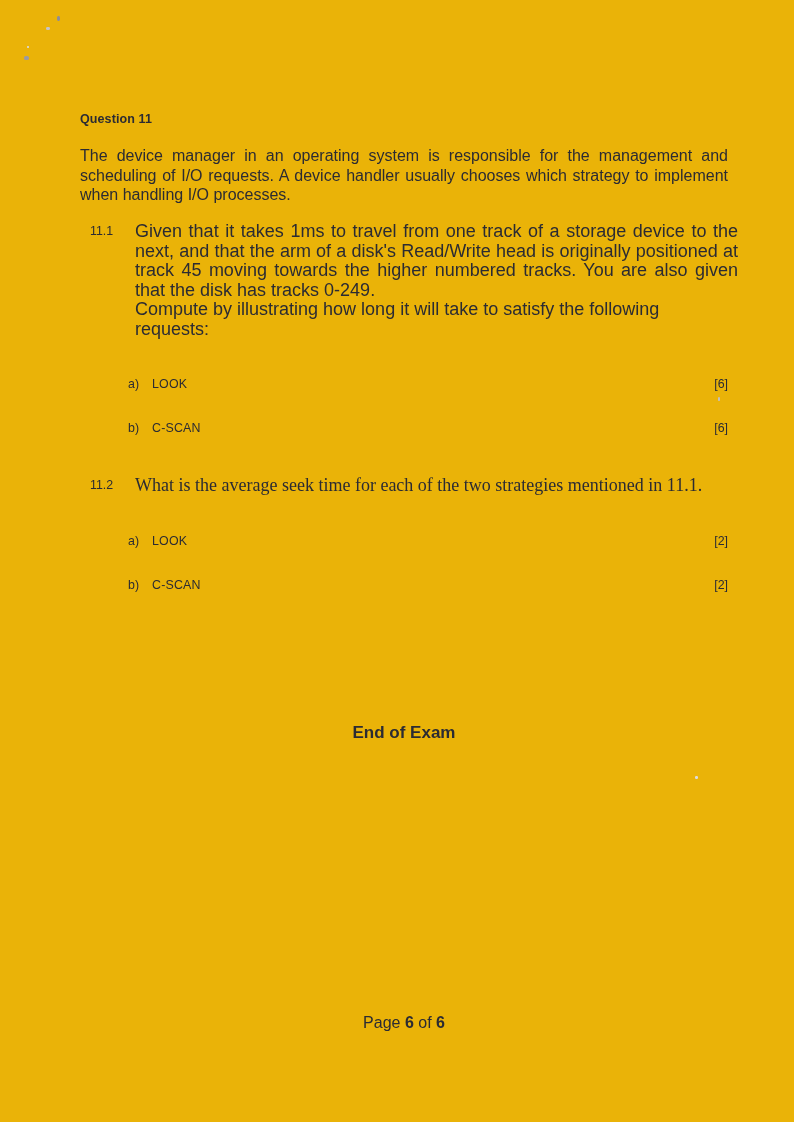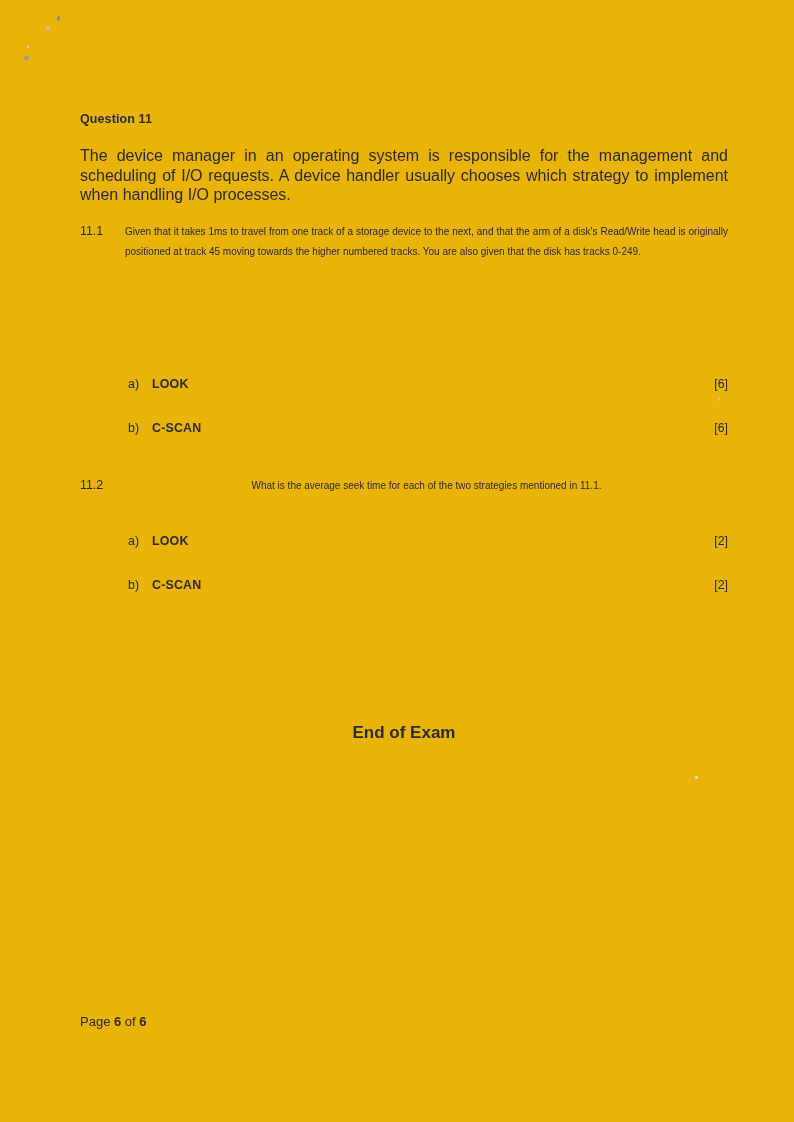--- a/index.html
+++ b/index.html
@@ -54,65 +54,64 @@
     left: 0;
     width: 648px;
     font-size: 16px;
     line-height: 19.6px;
     text-align: justify;
     text-justify: inter-word;
   }
 
   .numbered {
     position: absolute;
-    left: 0;
+    left: 10px;
     width: 648px;
     display: flex;
     align-items: flex-start;
   }
   .numbered .num {
     width: 45px;
     flex: 0 0 45px;
     font-size: 12.4px;
     line-height: 19.6px;
   }
   .numbered .body {
     flex: 1 1 auto;
-    font-size: 10px;
+    font-size: 18px;
     line-height: 19.6px;
     text-align: justify;
     text-justify: inter-word;
   }
   .numbered .body .last-line,
   .numbered .body .plain {
     text-align: left;
   }
   #block-11-1 { top: 222px; }
   #block-11-2 { top: 476px; }
-  #block-11-2 .body { text-align: center; }
+  #block-11-2 .body { text-align: left; font-family: Liberation Serif, serif; }
 
   .spacer-line { height: 19.6px; }
 
   .sub-item {
     position: absolute;
     left: 48px;
     width: 600px;
     display: flex;
     align-items: baseline;
     font-size: 12.4px;
     line-height: 19.6px;
   }
   .sub-item .letter {
     width: 24px;
     flex: 0 0 24px;
   }
   .sub-item .label {
     flex: 1 1 auto;
     letter-spacing: 0.2px;
-    font-weight: bold;
   }
   .sub-item .marks {
     flex: 0 0 auto;
     text-align: right;
     min-width: 26px;
   }
   #sub-a-1 { top: 375px; }
   #sub-b-1 { top: 419px; }
   #sub-a-2 { top: 532px; }
   #sub-b-2 { top: 576px; }
@@ -125,21 +124,22 @@
     text-align: center;
     font-size: 17px;
     font-weight: bold;
   }
 
   .footer {
     position: absolute;
     top: 1014px;
     left: 0;
     width: 648px;
-    font-size: 13px;
+    text-align: center;
+    font-size: 16px;
   }
   .footer b { font-weight: bold; }
 </style>
 </head>
 <body>
 
 <div class="page">
 
   <div class="speck s1"></div>
   <div class="speck s2"></div>
@@ -151,20 +151,21 @@
   <div class="content">
 
     <div class="q-heading">Question 11</div>
 
     <div class="intro">The device manager in an operating system is responsible for the management and scheduling of I/O requests. A device handler usually chooses which strategy to implement when handling I/O processes.</div>
 
     <div class="numbered" id="block-11-1">
       <div class="num">11.1</div>
       <div class="body">
         <span>Given that it takes 1ms to travel from one track of a storage device to the next, and that the arm of a disk's Read/Write head is originally positioned at track 45 moving towards the higher numbered tracks. You are also given that the disk has tracks 0-249.</span>
+        <div class="plain">Compute by illustrating how long it will take to satisfy the following requests:</div>
         <div class="spacer-line"></div>
       </div>
     </div>
 
     <div class="sub-item" id="sub-a-1">
       <span class="letter">a)</span>
       <span class="label">LOOK</span>
       <span class="marks">[6]</span>
     </div>
 

